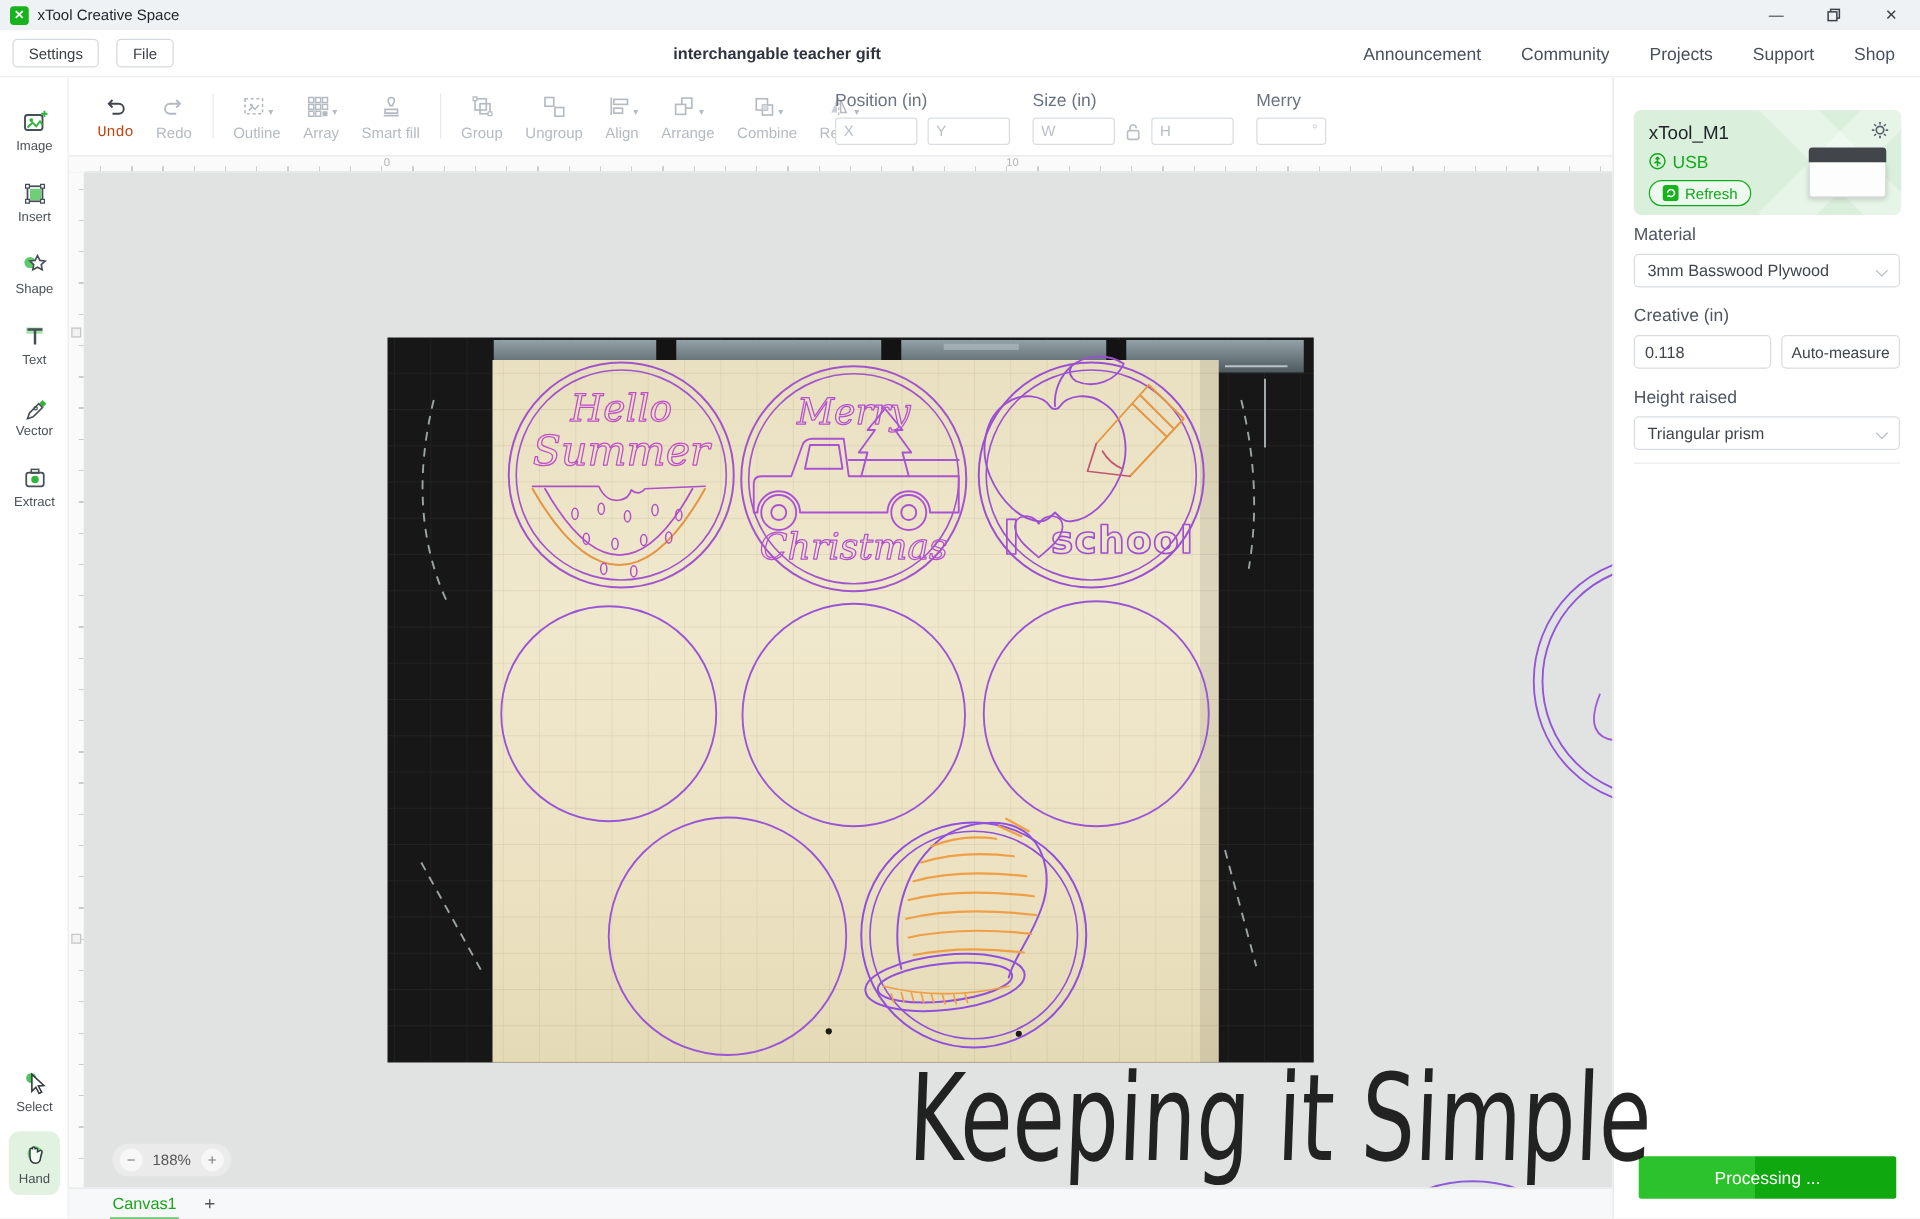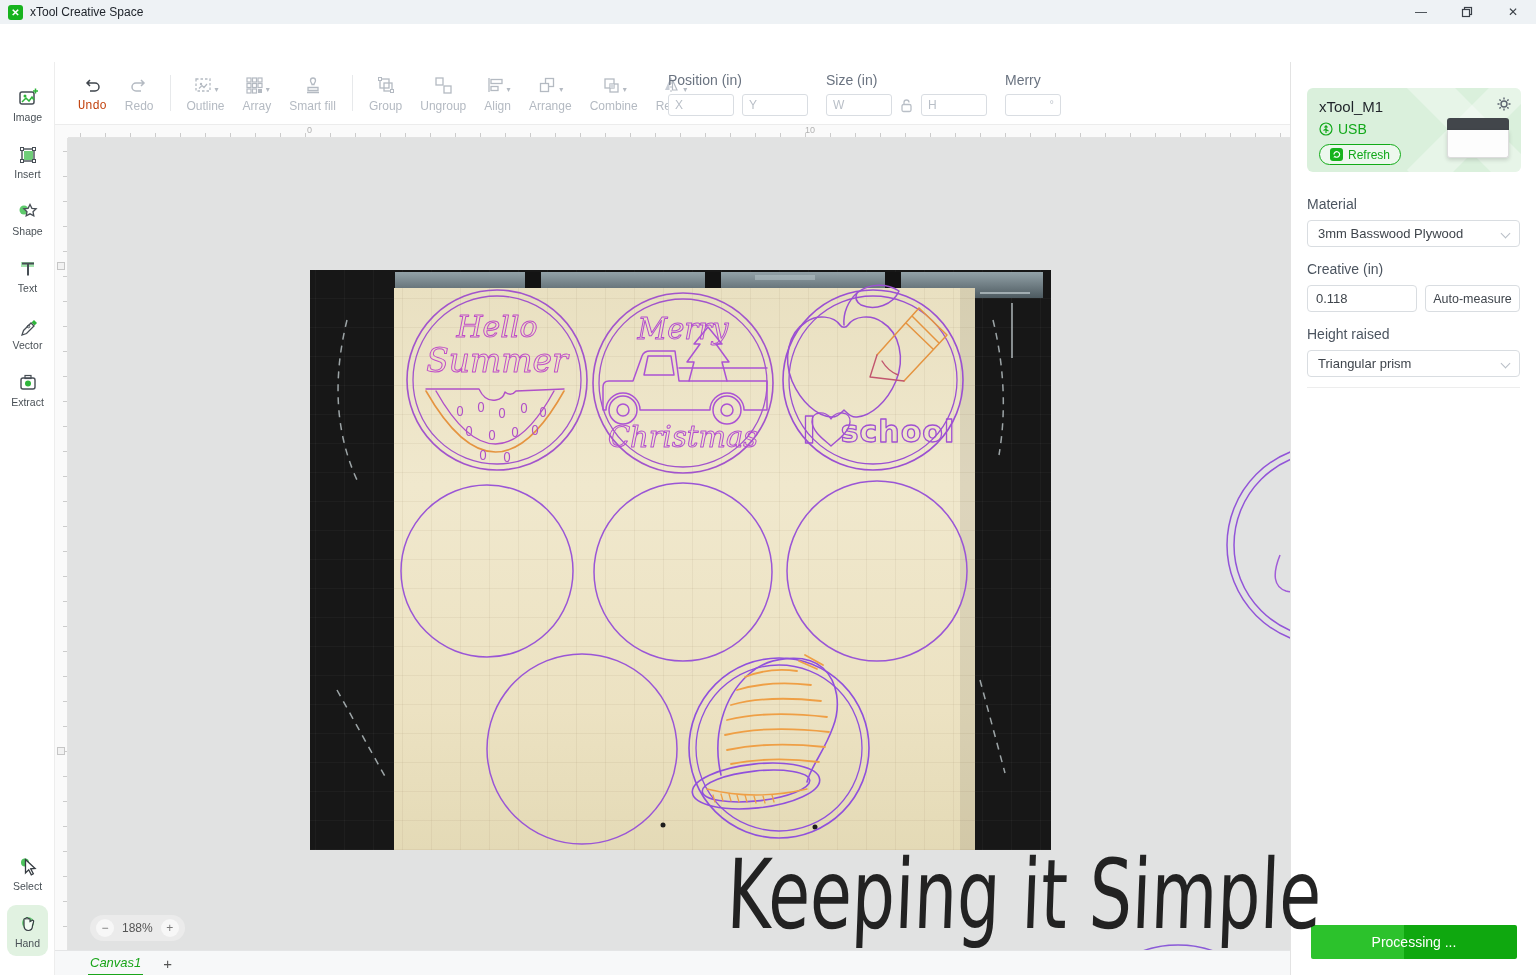--- a/index.html
+++ b/index.html
@@ -53,21 +53,21 @@
   .rcorner{position:absolute;left:0;top:0;width:13px;height:13px;background:#fafafa;z-index:6;}
   .rnum{position:absolute;top:0;font-size:9px;color:#b2b2b2;z-index:6;}
   .rmark{position:absolute;left:2px;width:8px;height:8px;background:#f2f2f2;border:1px solid #c6c6c6;z-index:6;}
   #canvas-svg{position:absolute;left:0;top:0;z-index:1;}
   .zoompill{position:absolute;left:35px;top:790px;height:26px;display:flex;align-items:center;gap:8px;background:#ebebeb;border-radius:13px;padding:0 6px;z-index:7;}
   .zbtn{width:18px;height:18px;border-radius:50%;background:#f7f7f7;color:#7a7a7a;font-size:12px;display:flex;align-items:center;justify-content:center;}
   .zlevel{font-size:12px;color:#555;}
 
   
   .tabbar{position:absolute;left:55px;top:950px;width:1235px;height:25px;background:#f7f8f9;border-top:1px solid #e4e5e6;display:flex;align-items:center;padding-left:33px;gap:20px;}
-  .ctab{font-size:13px;color:#1aa51a;height:25px;display:flex;align-items:center;border-bottom:2px solid #1aa51a;padding:0 2px;font-style:italic;}
+  .ctab{font-size:13px;color:#1aa51a;height:25px;display:flex;align-items:center;border-bottom:2px solid #1aa51a;padding:0 2px;}
   .addtab{font-size:15px;color:#555;}
 
   
   .rpanel{position:absolute;left:1290px;top:62px;width:246px;height:913px;background:#fff;border-left:1px solid #e3e3e3;padding:26px 16px 0 16px;}
   .devcard{position:relative;width:214px;height:84px;background:#daf0dc;border-radius:6px;padding:10px 12px;overflow:hidden;}
   .devcard::before,.devcard::after{content:"";position:absolute;width:150px;height:34px;background:rgba(255,255,255,.35);left:90px;top:24px;}
   .devcard::before{transform:rotate(45deg);}
   .devcard::after{transform:rotate(-45deg);}
   .devname{position:relative;font-size:15px;color:#1f2329;z-index:2;}
   .usbrow{position:relative;display:flex;align-items:center;gap:5px;margin-top:6px;color:#12a81a;font-size:14px;z-index:2;}
@@ -102,20 +102,32 @@
       <div class="wbtn">
         <svg width="12" height="12" viewBox="0 0 12 12">
             <rect x="3.5" y="1.5" width="7" height="7" fill="none" stroke="#3a4047" stroke-width="1.2"></rect>
             <rect x="1.5" y="3.5" width="7" height="7" fill="#eef2f5" stroke="#3a4047" stroke-width="1.2"></rect>
           </svg>
       </div>
       <div class="wbtn">✕</div>
     </div>
   </div>
 
+  <div class="menubar">
+    <div class="mbtn">Settings</div>
+    <div class="mbtn">File</div>
+    <div class="doccenter">interchangable teacher gift</div>
+    <div class="nav">
+      <span class="navlink">Announcement</span>
+      <span class="navlink">Community</span>
+      <span class="navlink">Projects</span>
+      <span class="navlink">Support</span>
+      <span class="navlink">Shop</span>
+    </div>
+  </div>
 
   <div class="sidebar">
     <div class="stool" style="margin-top:14px">
       <svg width="22" height="22" viewBox="0 0 22 22">
           <rect x="3" y="5" width="14" height="12" rx="2" fill="none" stroke="#474e55" stroke-width="1.5"></rect>
           <circle cx="8" cy="9" r="1.5" fill="#2fb53a"></circle>
           <path d="M5 15 l4 -4 3 3 3 -4 2 3" fill="none" stroke="#2fb53a" stroke-width="1.5"></path>
           <path d="M18.5 1.5 v5 M16 4 h5" stroke="#2fb53a" stroke-width="1.5"></path>
         </svg>
       <span class="lbl">Image</span>
@@ -525,21 +537,21 @@
           </svg>
         <span>Refresh</span>
       </div>
       <div class="machine">
           <div class="top"></div>
           <div class="body"></div>
         </div>
     </div>
 
 
-    <div class="plabel" style="margin-top:24px">Material</div>
+    <div class="plabel" style="margin-top:7px">Material</div>
     <div class="select" style="margin-top:8px;height:27px">
       <span>3mm Basswood Plywood</span>
       <span class="chev" style="top:9px"></span>
     </div>
 
     <div class="plabel" style="margin-top:14px">Creative (in)</div>
     <div class="throw" style="margin-top:8px">
       <input class="thin" value="0.118" style="">
       <div class="ambtn">Auto-measure</div>
     </div>

